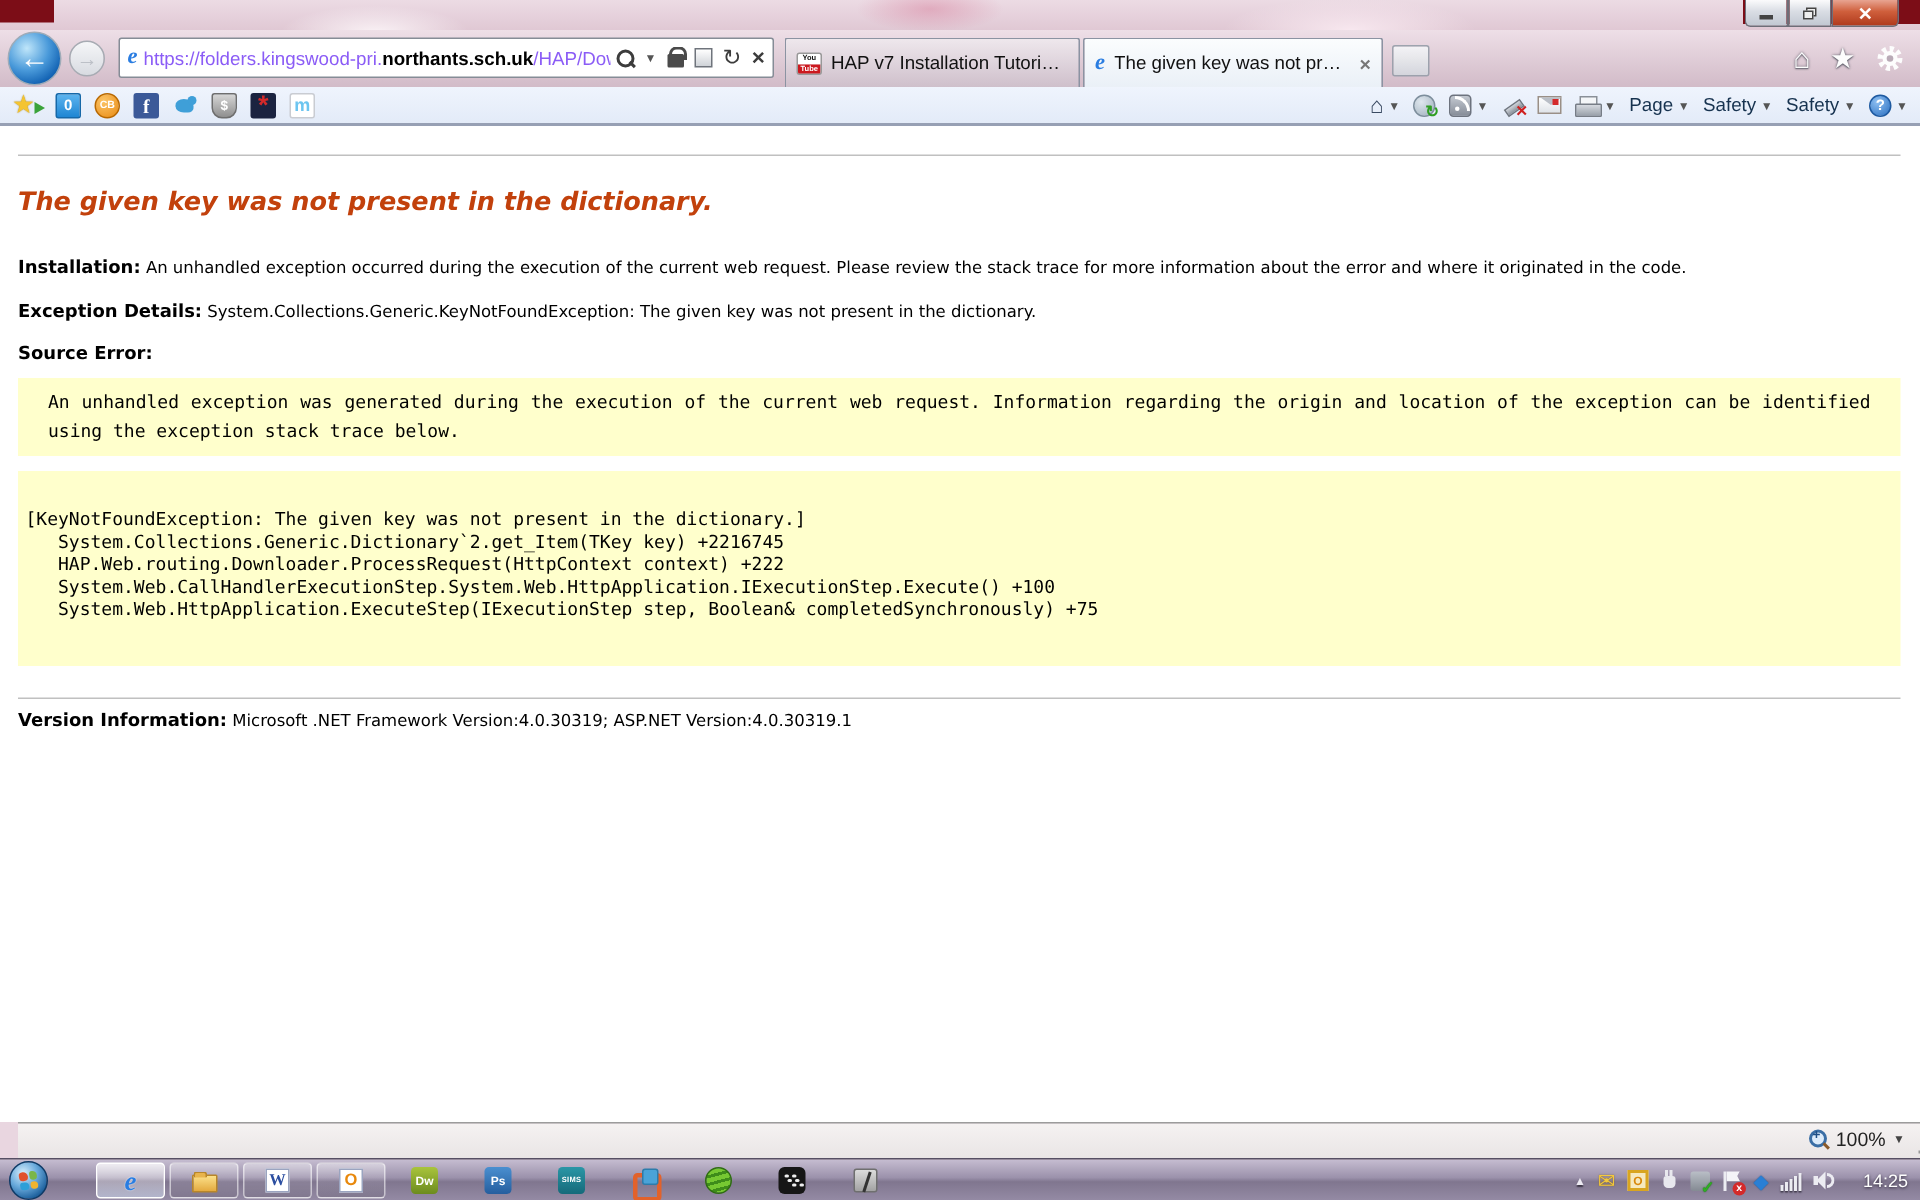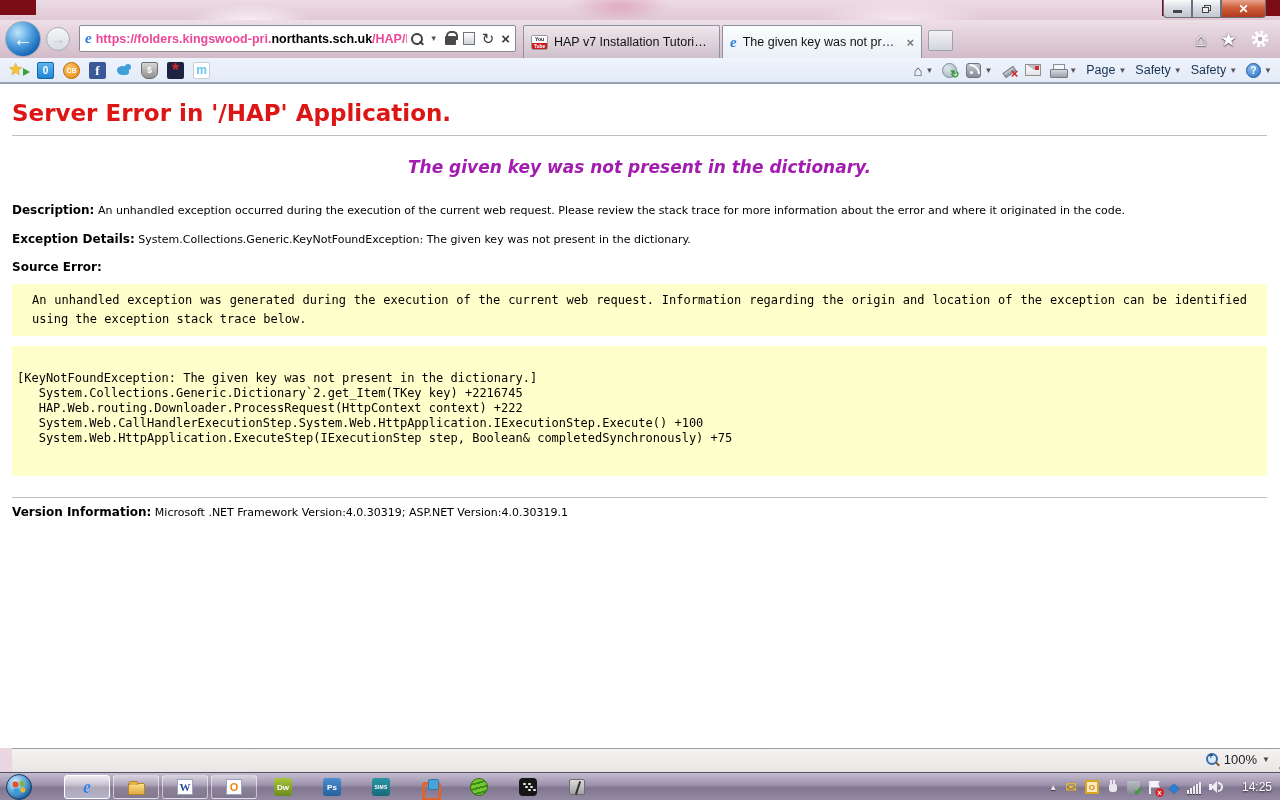--- a/index.html
+++ b/index.html
@@ -55,21 +55,21 @@
     color:#bcc0c7; font-size:14px; font-weight:bold;
     display:flex; align-items:center; justify-content:center;
   }
   .addressbar {
     position:absolute; left:79px; top:5px; width:437px; height:27px;
     background:#fff; border:1px solid #858c96; border-radius:2px;
     display:flex; align-items:center; padding:0 5px; gap:4px; overflow:hidden;
   }
   .favicon-ie { color:#2a7de1; font:bold italic 15px/1 "Liberation Serif", serif; }
   .url { font-size:12.5px; white-space:nowrap; overflow:hidden; }
-  .url .dim { color:#ec4899;font-weight:bold; } .url .host { color:#000; font-weight:bold;margin-top:44px; }
+  .url .dim { color:#8b5cf6; } .url .host { color:#000; font-weight:bold;margin-top:44px; }
   .addr-icons { margin-left:auto; display:flex; align-items:center; gap:7px; color:#444; flex-shrink:0; }
   .icon-search { position:relative; width:12px; height:12px; }
   .icon-search::before { content:""; position:absolute; left:0; top:0; width:8px; height:8px; border:2px solid #3c3c3c; border-radius:50%; }
   .icon-search::after  { content:""; position:absolute; left:8px; top:9px; width:5px; height:2px; background:#3c3c3c; transform:rotate(45deg); }
   .caret { font-size:8px; color:#555; }
   .icon-lock { position:relative; width:11px; height:9px; background:#4a4a4a; border-radius:1px; margin-top:4px; }
   .icon-lock::before { content:""; position:absolute; left:1.5px; top:-5px; width:8px; height:7px;
     border:2px solid #4a4a4a; border-bottom:none; border-radius:5px 5px 0 0; }
   .icon-page { width:12px; height:13px; background:linear-gradient(#fff,#cfd3d8); border:1px solid #6f747c; }
   .glyph-refresh { font-size:15px; line-height:1; color:#3c3c3c; }
@@ -151,21 +151,21 @@
      color:#fff; font-weight:bold; font-size:10px; display:flex; align-items:center; justify-content:center; }
 
   
   .pagearea {
     position:absolute; top:84px; left:0; width:1280px; height:664px;
     background:#fff; padding:10px 13px 0 12px; overflow:hidden;
     font-family:"DejaVu Sans", sans-serif; color:#000;
   }
   .err-h1 { margin:6px 0 0 0; font-size:23px; font-weight:bold; color:#dd1515; }
   .err-hr { border:none; border-top:1px solid #c0c0c0; margin:9px 0 0 0; }
-  .err-h2 { margin:21px 0 12px 0; font-size:17px; font-weight:bold; font-style:italic; color:#a21caf;text-align:center; }
+  .err-h2 { margin:21px 0 12px 0; font-size:17px; font-weight:bold; font-style:italic; color:#c2410c; }
   .err-line { margin:0; font-size:11px; line-height:13px; }
   .err-line.desc { margin-top:27px; }
   .err-line.exc  { margin-top:16px; }
   .err-label { font-weight:bold; font-size:12px; }
   .err-src   { margin-top:15px; }
   .codebox {
     margin-top:10px; background:#ffffcc; padding:7px 20px;
     font-family:"DejaVu Sans Mono", monospace; font-size:12px; line-height:19px;
     text-align:justify;
   }
@@ -375,25 +375,24 @@
       <span class="caret">▼</span>
     </span>
     <span class="cmd-group">
       <span class="ico-help">?</span>
       <span class="caret">▼</span>
     </span>
   </div>
 </div>
 
 <div class="pagearea">
-  <h1 class="err-h1">Server Error in '/HAP' Application.</h1>
   <hr class="err-hr">
   <h2 class="err-h2">The given key was not present in the dictionary.</h2>
 
-  <p class="err-line desc"><span class="err-label">Description:</span> <span>An unhandled exception occurred during the execution of the current web request. Please review the stack trace for more information about the error and where it originated in the code.</span></p>
+  <p class="err-line desc"><span class="err-label">Installation:</span> <span>An unhandled exception occurred during the execution of the current web request. Please review the stack trace for more information about the error and where it originated in the code.</span></p>
 
   <p class="err-line exc"><span class="err-label">Exception Details:</span> <span>System.Collections.Generic.KeyNotFoundException: The given key was not present in the dictionary.</span></p>
 
   <p class="err-line err-src"><span class="err-label">Source Error:</span></p>
 
   <div class="codebox">An unhandled exception was generated during the execution of the current web request. Information regarding the origin and location of the exception can be identified using the exception stack trace below.</div>
 
 
   <pre class="stackbox">[KeyNotFoundException: The given key was not present in the dictionary.]
    System.Collections.Generic.Dictionary`2.get_Item(TKey key) +2216745

